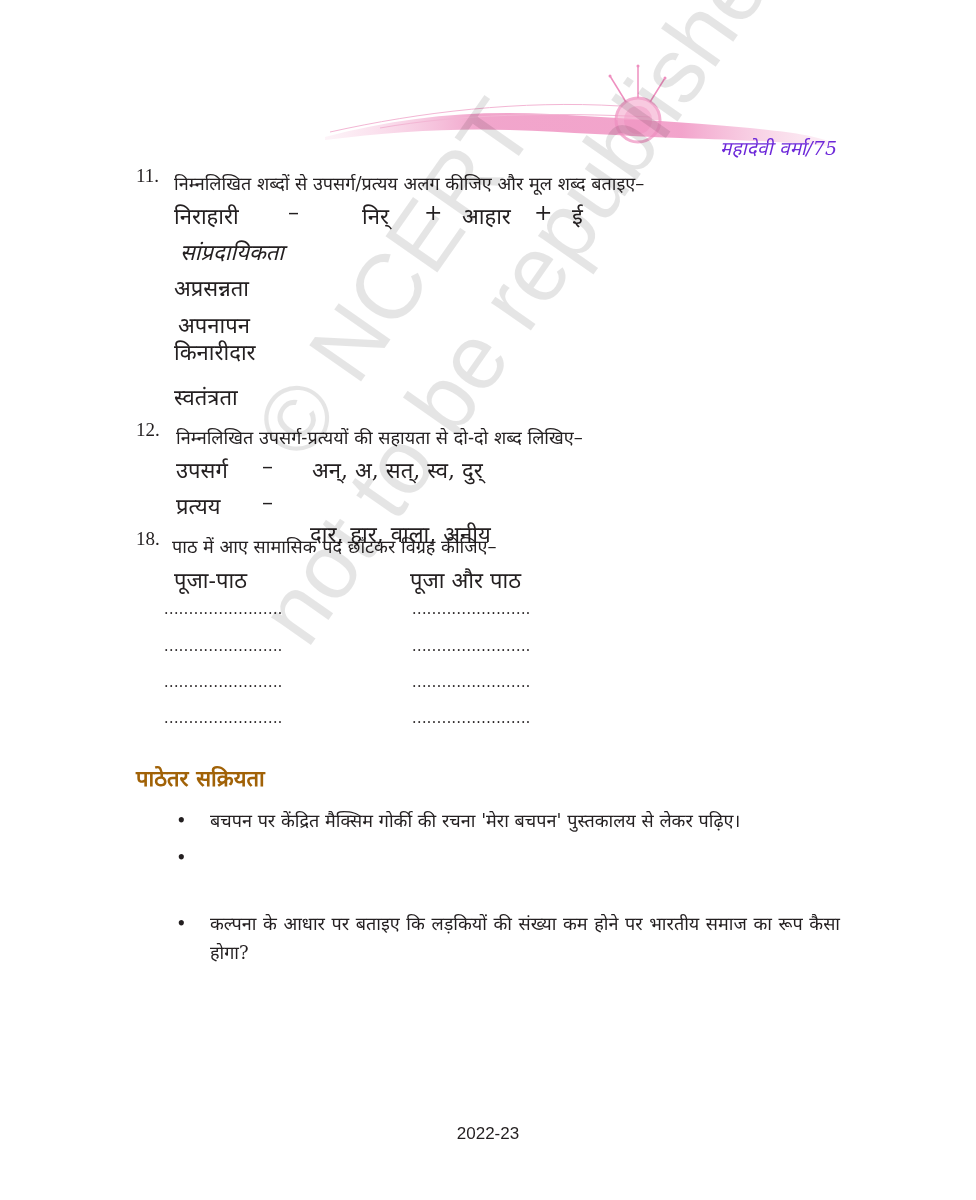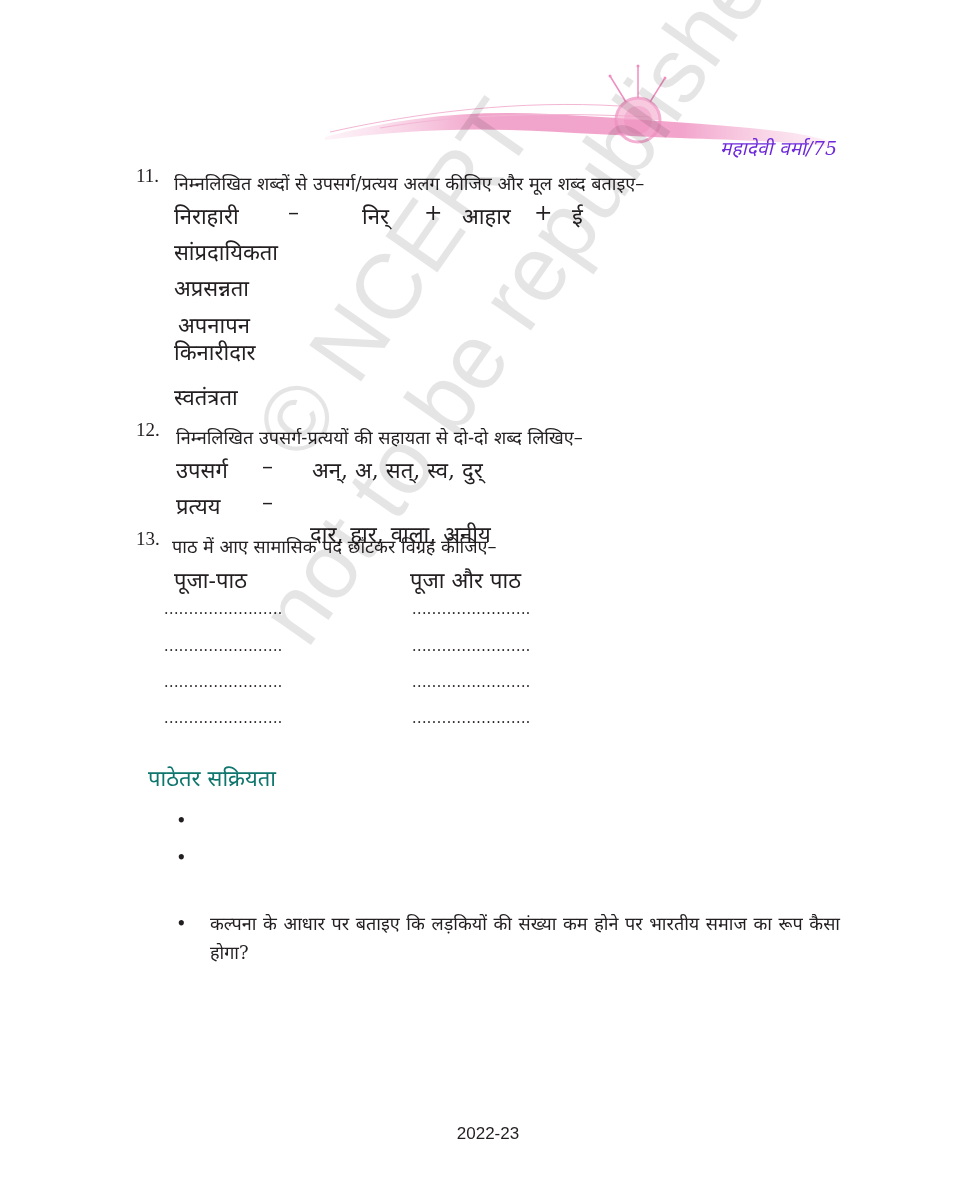--- a/index.html
+++ b/index.html
@@ -7,22 +7,22 @@
          font-family: "DejaVu Serif", "Liberation Serif", serif; color: #231f20; }
   .page { position: absolute; inset: 0; }
   .header-art { position: absolute; left: 320px; top: 62px; width: 520px; height: 90px; }
   .running-head { position: absolute; left: 720px; top: 112px; font-size: 19px; color: #6d28d9;
                   font-style: italic; letter-spacing: 0.2px; margin-top: 23px; }
   .q { position: absolute; font-size: 18px; line-height: 24px; white-space: nowrap; }
   .qnum { position: absolute; left: 136px; font-family: "Liberation Serif", serif; font-size: 19px; }
   .qtext { position: absolute; left: 174px; margin-top: 8px; }
   .row { position: absolute; font-size: 22px; white-space: nowrap; }
   .dots { position: absolute; font-size: 14px; letter-spacing: 0.5px; color: #231f20; }
-  .section-title { position: absolute; left: 148px; top: 762px; font-size: 22px; font-weight: normal;
-                   color: #0f766e; }
+  .section-title { position: absolute; left: 136px; top: 762px; font-size: 22px; font-weight: bold;
+                   color: #a16207; }
   .bullet { position: absolute; left: 176px; font-size: 18px; }
   .btext { position: absolute; left: 210px; width: 630px; font-size: 18px; line-height: 29px;
            text-align: justify; }
   .footer { position: absolute; left: 0; right: 0; top: 1124px; text-align: center;
             font-family: "Liberation Sans", sans-serif; font-size: 17px; color: #231f20; }
   .watermark { position: absolute; left: 150px; top: 540px; width: 900px;
                transform: rotate(-55deg); transform-origin: 0 0;
                font-family: "Liberation Sans", sans-serif; color: rgba(0,0,0,0.10);
                font-size: 92px; line-height: 100px; pointer-events: none; white-space: nowrap; }
   .wm1 { position: absolute; left: 150px; top: 0; }
@@ -62,56 +62,57 @@
     <span class="qtext">निम्नलिखित शब्दों से उपसर्ग/प्रत्यय अलग कीजिए और मूल शब्द बताइए–</span>
   </div>
   <div class="row" style="top:200px; left:174px;">निराहारी</div>
   <div class="row" style="top:200px; left:288px;">–</div>
   <div class="row" style="top:200px; left:362px;">निर्</div>
   <div class="row" style="top:200px; left:424px;">+</div>
   <div class="row" style="top:200px; left:462px;">आहार</div>
   <div class="row" style="top:200px; left:534px;">+</div>
   <div class="row" style="top:200px; left:572px;">ई</div>
 
-  <div class="row" style="top:236px; left:174px;">सांप्रदायिकता</div>
+  <div class="row" style="top:236px; left:180px;font-style:italic;">सांप्रदायिकता</div>
   <div class="row" style="top:272px; left:174px;">अप्रसन्नता</div>
   <div class="row" style="top:309px; left:178px;">अपनापन</div>
   <div class="row" style="top:336px; left:174px;">किनारीदार</div>
   <div class="row" style="top:381px; left:174px;">स्वतंत्रता</div>
 
   <div class="q" style="top:418px; left:0; width:976px;">
     <span class="qnum">12.</span>
     <span class="qtext" style="left:176px;">निम्नलिखित उपसर्ग-प्रत्ययों की सहायता से दो-दो शब्द लिखिए–</span>
   </div>
   <div class="row" style="top:454px; left:176px;">उपसर्ग</div>
   <div class="row" style="top:454px; left:262px;">–</div>
   <div class="row" style="top:454px; left:312px;">अन्, अ, सत्, स्व, दुर्</div>
   <div class="row" style="top:490px; left:176px;">प्रत्यय</div>
   <div class="row" style="top:490px; left:262px;">–</div>
   <div class="row" style="top:490px; left:310px;margin-top:28px;">दार, हार, वाला, अनीय</div>
 
   <div class="q" style="top:527px; left:0; width:976px;">
-    <span class="qnum">13.</span>
+    <span class="qnum">18.</span>
     <span class="qtext" style="left:172px;">पाठ में आए सामासिक पद छाँटकर विग्रह कीजिए–</span>
   </div>
   <div class="row" style="top:564px; left:174px;">पूजा-पाठ</div>
   <div class="row" style="top:564px; left:410px;">पूजा और पाठ</div>
 
   <div class="dots" style="top:601px; left:164px;">........................</div>
   <div class="dots" style="top:601px; left:412px;">........................</div>
   <div class="dots" style="top:638px; left:164px;">........................</div>
   <div class="dots" style="top:638px; left:412px;">........................</div>
   <div class="dots" style="top:674px; left:164px;">........................</div>
   <div class="dots" style="top:674px; left:412px;">........................</div>
   <div class="dots" style="top:710px; left:164px;">........................</div>
   <div class="dots" style="top:710px; left:412px;">........................</div>
 
   <div class="section-title">पाठेतर सक्रियता</div>
 
   <div class="bullet" style="top:810px;">•</div>
+  <div class="btext" style="top:806px;">बचपन पर केंद्रित मैक्सिम गोर्की की रचना 'मेरा बचपन' पुस्तकालय से लेकर पढ़िए।</div>
 
   <div class="bullet" style="top:847px;">•</div>
 
   <div class="bullet" style="top:913px;">•</div>
   <div class="btext" style="top:909px;">कल्पना के आधार पर बताइए कि लड़कियों की संख्या कम होने पर भारतीय समाज का रूप कैसा होगा?</div>
 
   <div class="watermark">
     <div class="wm1">© NCERT</div>
     <div class="wm2">not to be republished</div>
   </div>

